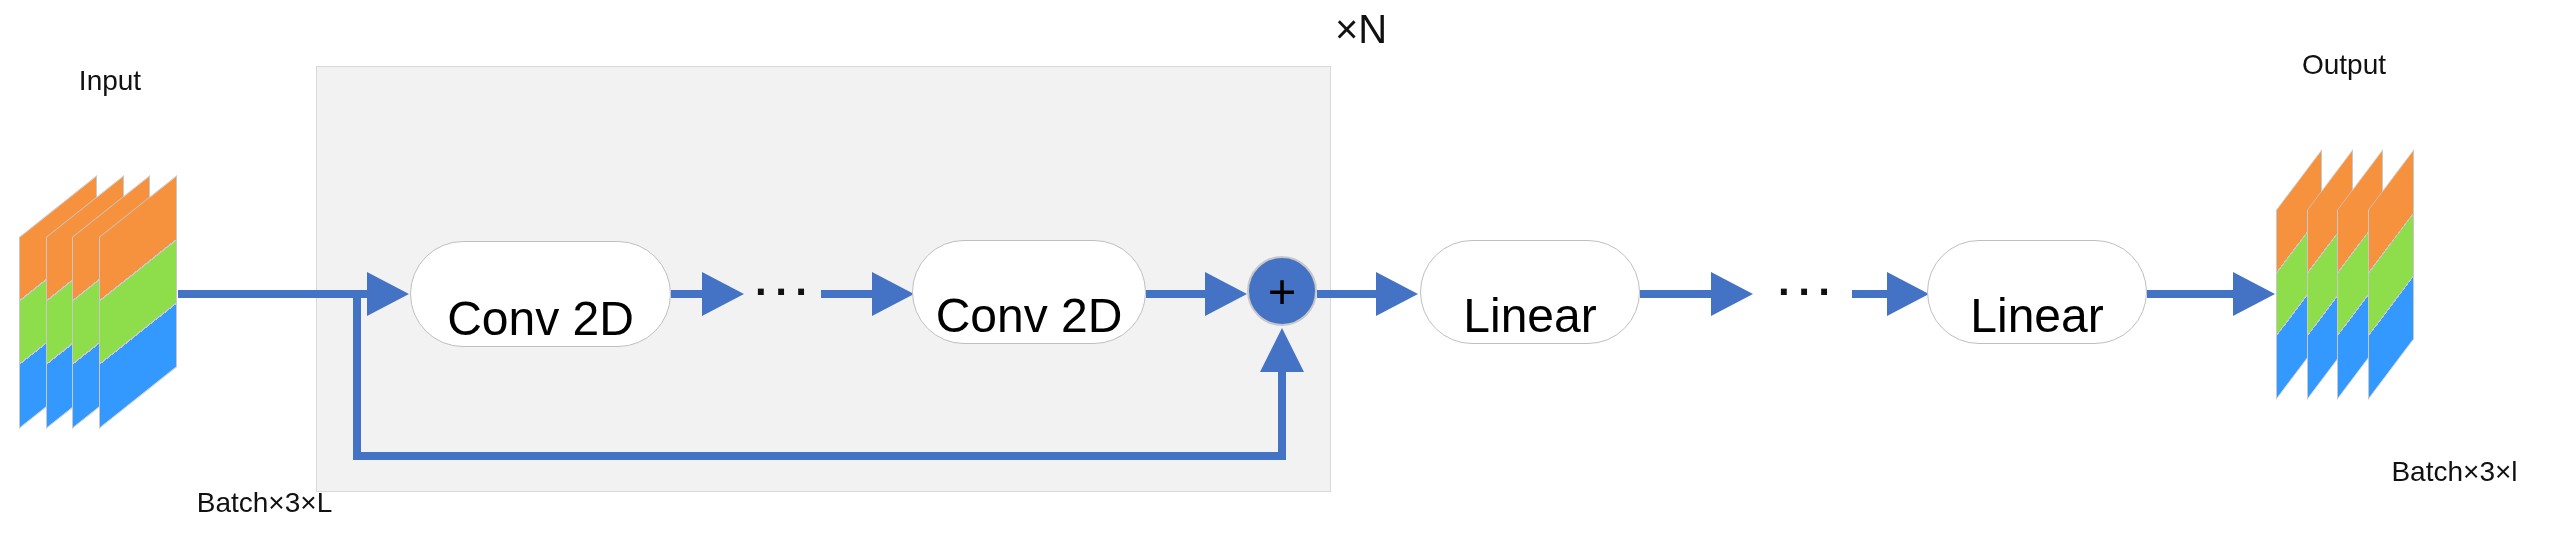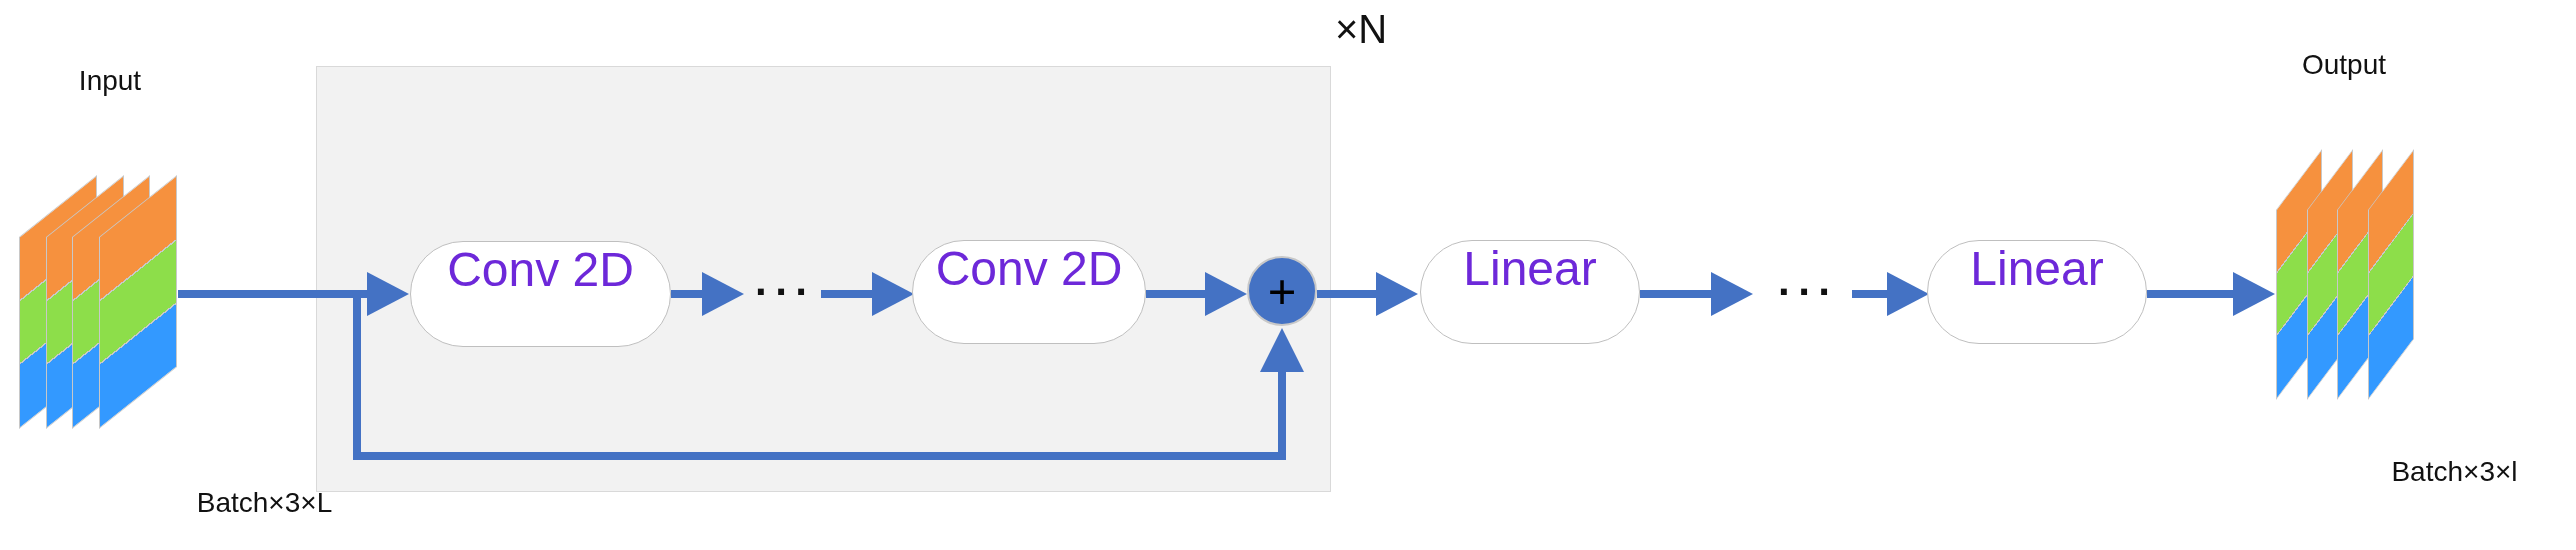--- a/index.html
+++ b/index.html
@@ -25,22 +25,22 @@
     border:1.8px solid var(--box-border);
     box-sizing:border-box;
   }
   
   .pill{
     position:absolute;
     background:#ffffff;
     border:1.8px solid var(--pill-border);
     border-radius:62px;
     box-sizing:border-box;
-    display:flex;align-items:flex-start;justify-content:center;
-    font-size:48px;color:#6d28d9;
+    display:flex;align-items:flex-end;justify-content:center;
+    font-size:48px;color:#000000;
     white-space:nowrap;
   }
   
   .shaft{position:absolute;height:8px;background:var(--arrow-blue);}
   .vshaft{position:absolute;width:8px;background:var(--arrow-blue);}
   
   .head-r{
     position:absolute;width:0;height:0;
     border-top:22px solid transparent;
     border-bottom:22px solid transparent;

